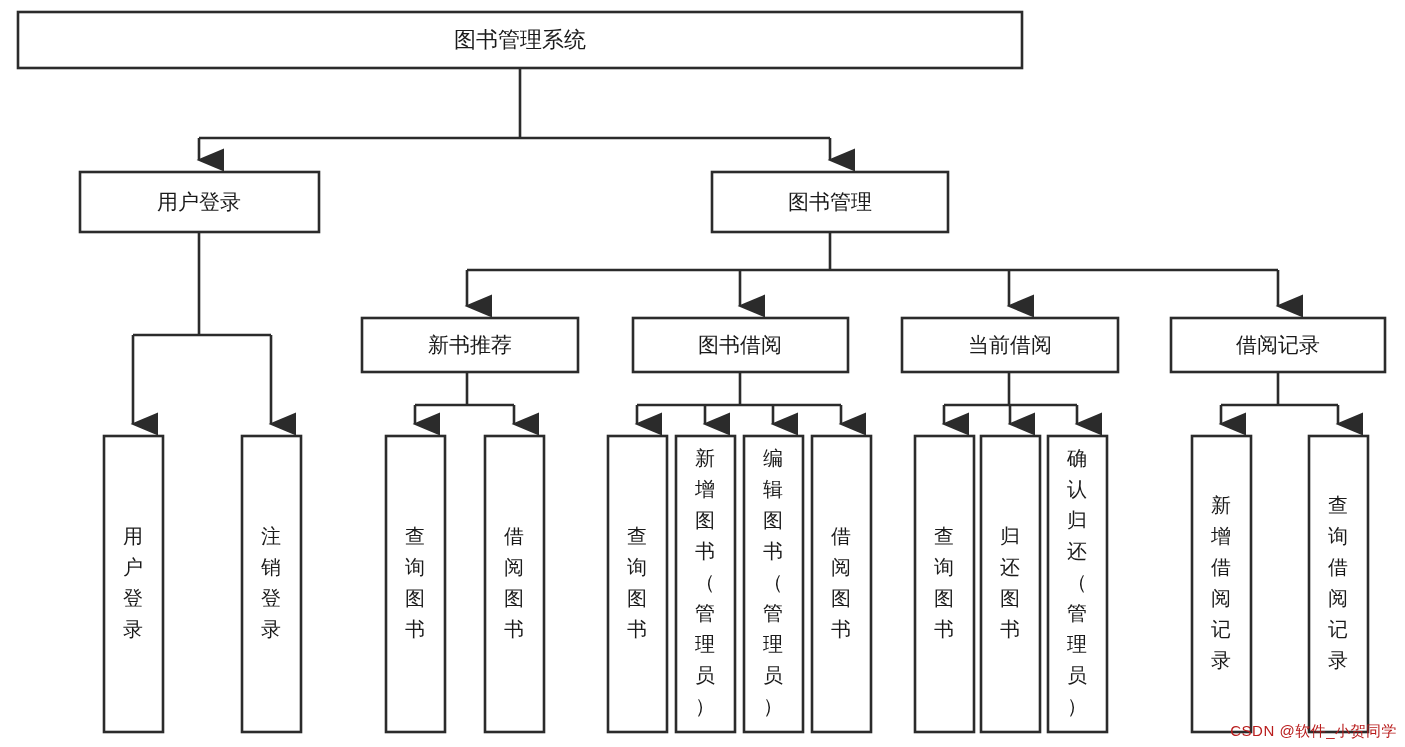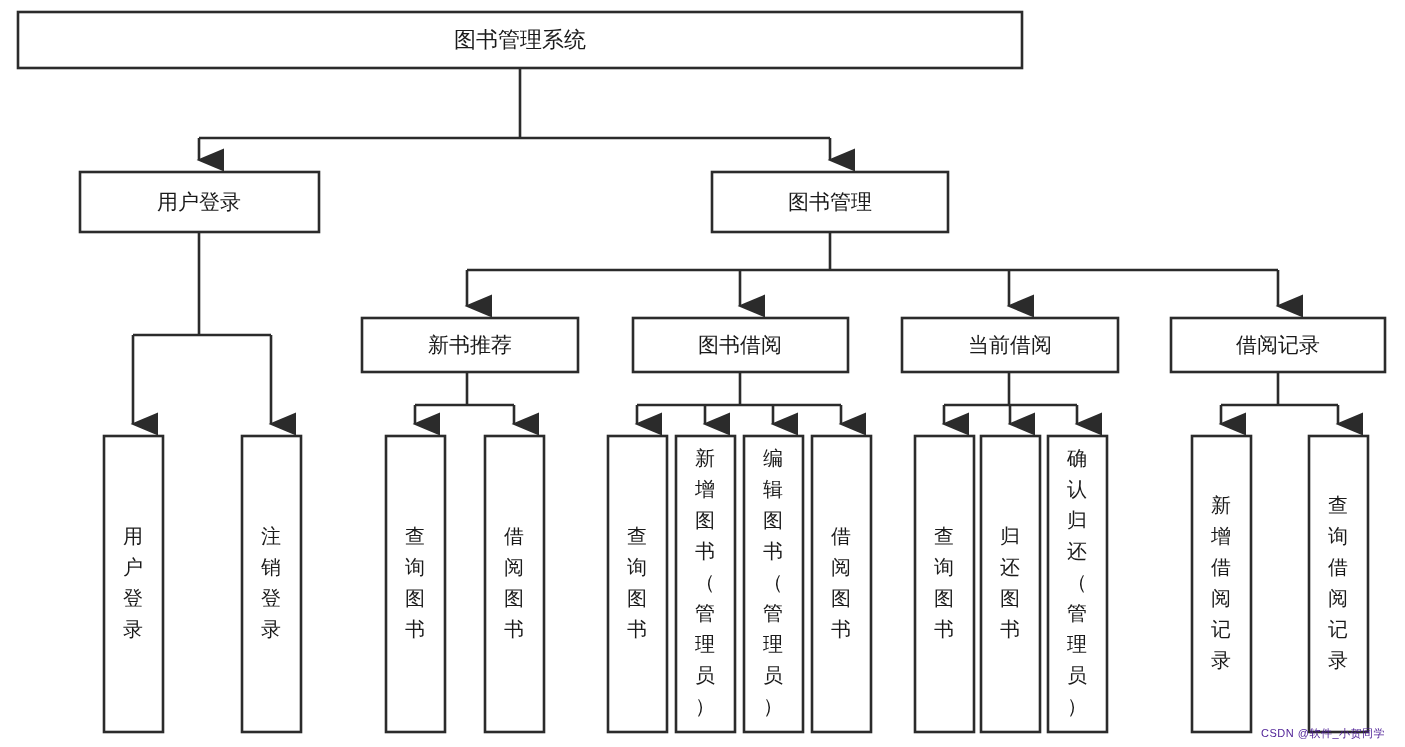--- a/index.html
+++ b/index.html
@@ -31,23 +31,23 @@
     text-anchor:middle;
     dominant-baseline:middle;
   }
   .label-h{font-size:21px;}
   .label-h-big{font-size:22px;}
   .label-v{font-size:20px;}
   .label-v tspan{text-anchor:middle;}
 
   .watermark{
     position:absolute;
-    right:20px;bottom:6px;
-    font-size:11px;
-    color:#4c1d95;
+    right:8px;bottom:6px;
+    font-size:15px;
+    color:#b91c1c;
     letter-spacing:.5px;
     white-space:nowrap;
     font-family:"Liberation Sans","DejaVu Sans",sans-serif;
     pointer-events:none;
   }
 </style>
 </head>
 <body>
 
 <div id="diagram-root">

